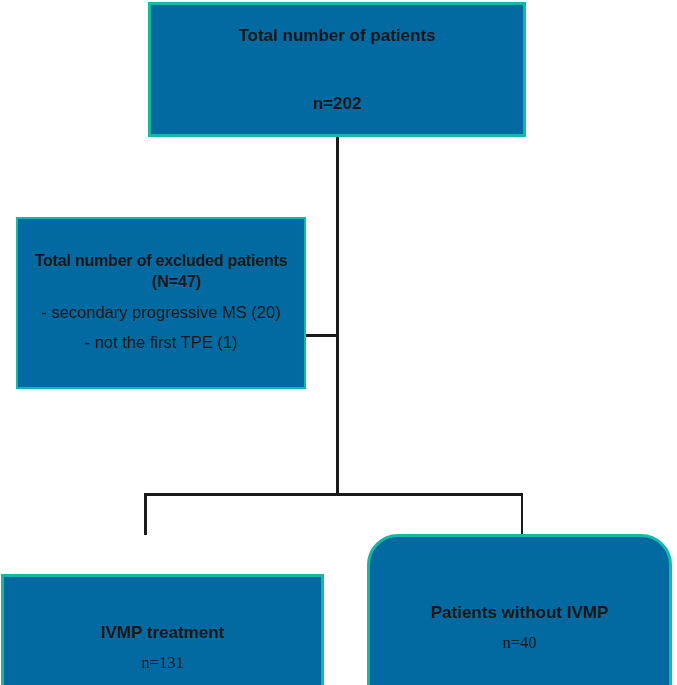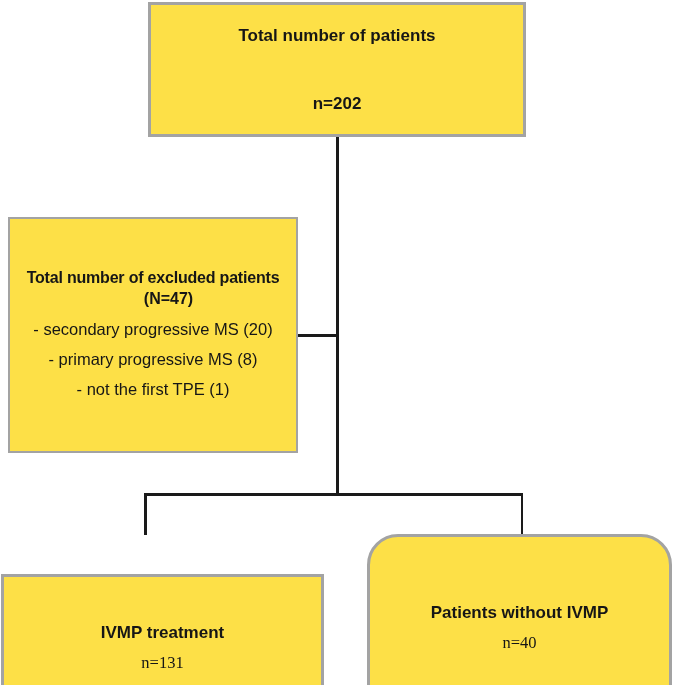--- a/index.html
+++ b/index.html
@@ -12,22 +12,22 @@
     width: 677px;
     height: 685px;
     background: #ffffff;
     font-family: "Liberation Sans", sans-serif;
     color: #161616;
     overflow: hidden;
   }
   .box {
     position: absolute;
     box-sizing: border-box;
-    background: #fde047;
-    border: 3px solid #a3a3a3;
+    background: #0369a1;
+    border: 3px solid #14b8a6;
     display: flex;
     flex-direction: column;
     justify-content: center;
     align-items: center;
     text-align: right;
   }
   .line {
     position: absolute;
     background: #1a1a1a;
   }
@@ -43,21 +43,21 @@
     line-height: 30px;
     margin-top: 38px;
   }
   .box-count {
     font-weight: normal;
     font-size: 16.5px;
     line-height: 29px;
     font-family: Liberation Serif, serif;
   }
   #box-top    { left: 148px; top: 2px;   width: 378px; height: 135px; }
-  #box-excl   { left: 8px;   top: 217px; width: 290px; height: 236px; border-width: 2.5px; }
+  #box-excl   { left: 16px;   top: 217px; width: 290px; height: 172px; border-width: 2.5px; }
   #box-left   { left: 1px;   top: 546px; width: 323px; height: 146px; margin-top: 28px; }
   #box-right  { left: 367px; top: 534px; width: 305px; height: 186px; border-radius: 31px; }
 
   .excl-title {
     font-weight: bold;
     font-size: 16px;
     line-height: 21px;
     letter-spacing: -0.2px;
     white-space: nowrap;
   }
@@ -94,21 +94,20 @@
 
   <div class="box" id="box-top">
     <div class="box-title">Total number of patients</div>
     <div class="box-count-bold">n=202</div>
   </div>
 
   <div class="box" id="box-excl">
     <div class="excl-title">Total number of excluded patients</div>
     <div class="excl-count">(N=47)</div>
     <div class="excl-item">- secondary progressive MS (20)</div>
-    <div class="excl-item">- primary progressive MS (8)</div>
     <div class="excl-item">- not the first TPE (1)</div>
   </div>
 
   <div class="box" id="box-left">
     <div class="box-title">IVMP treatment</div>
     <div class="box-count">n=131</div>
   </div>
 
   <div class="box" id="box-right">
     <div class="box-title">Patients without IVMP</div>

